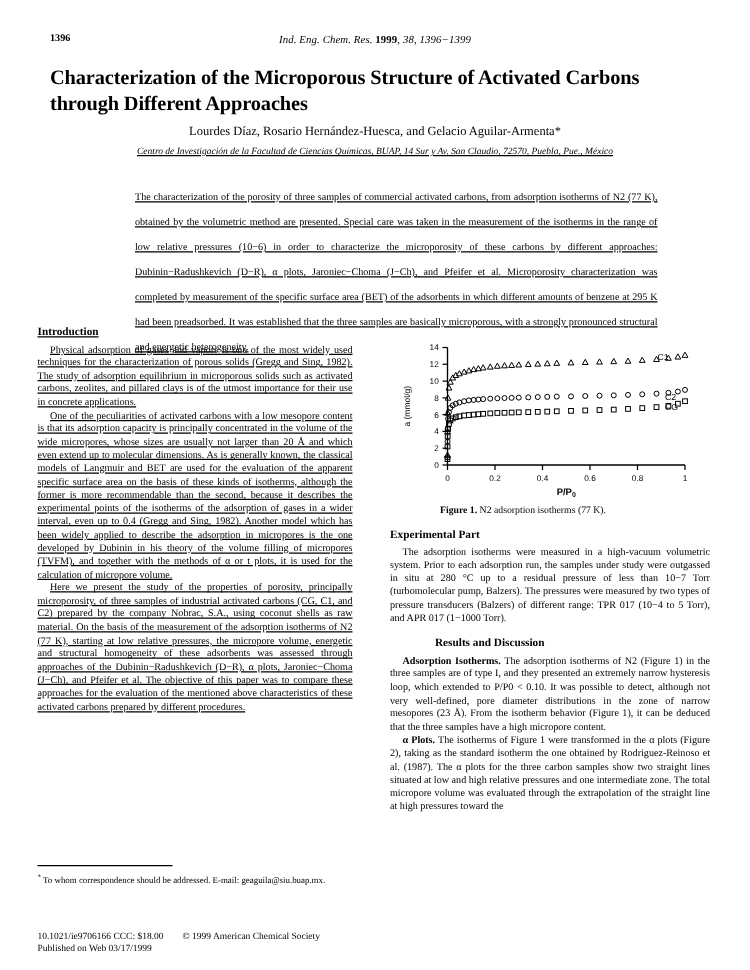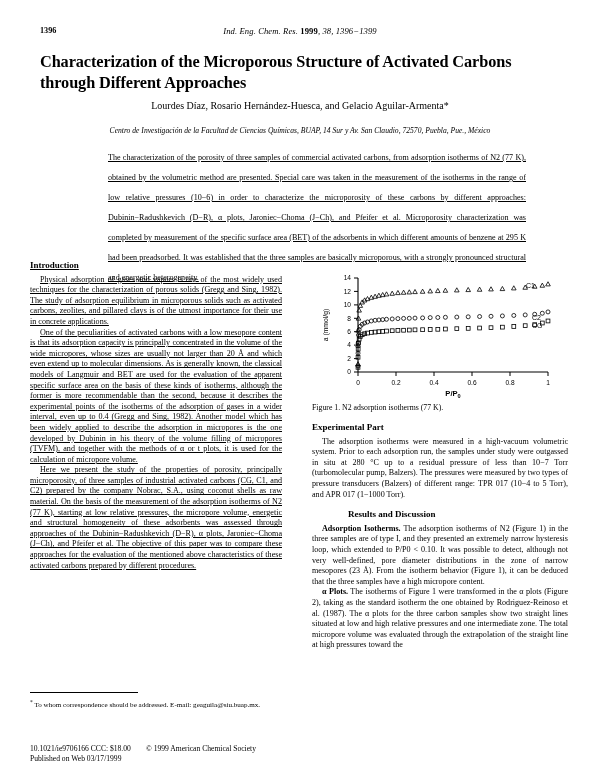--- a/index.html
+++ b/index.html
@@ -69,27 +69,28 @@
     position: absolute;
     top: 100px;
     left: 40px;
     width: 520px;
     text-align: center;
     font-size: 10px;
     font-weight: normal;
   }
   .affiliation {
     position: absolute;
-    top: 126px;
+    top: 116px;
     left: 40px;
     width: 520px;
     text-align: center;
     font-style: italic;
     font-size: 7.6px;
     line-height: 10.5px;
+    text-decoration: underline;
   }
 
   
   .abstract {
     position: absolute;
     top: 148px;
     left: 108px;
     width: 418px;
     font-size: 8.1px;
     line-height: 20px;
@@ -171,21 +172,21 @@
     width: 256px;
     height: 128px;
     margin: 0 0 3px 0;
   }
   .fig-caption {
     font-size: 7.8px;
     line-height: 10px;
     margin: 0 0 9px 0;
     text-align: left;
   }
-  .fig-caption b { font-weight: normal; }
+  .fig-caption b { font-weight: bold; margin-left: 40px; }
 
   .plot-svg { display: block; }
 </style>
 </head>
 <body>
 
 <div class="page">
 
   <div class="runhead">
     <span class="folio">1396</span>

